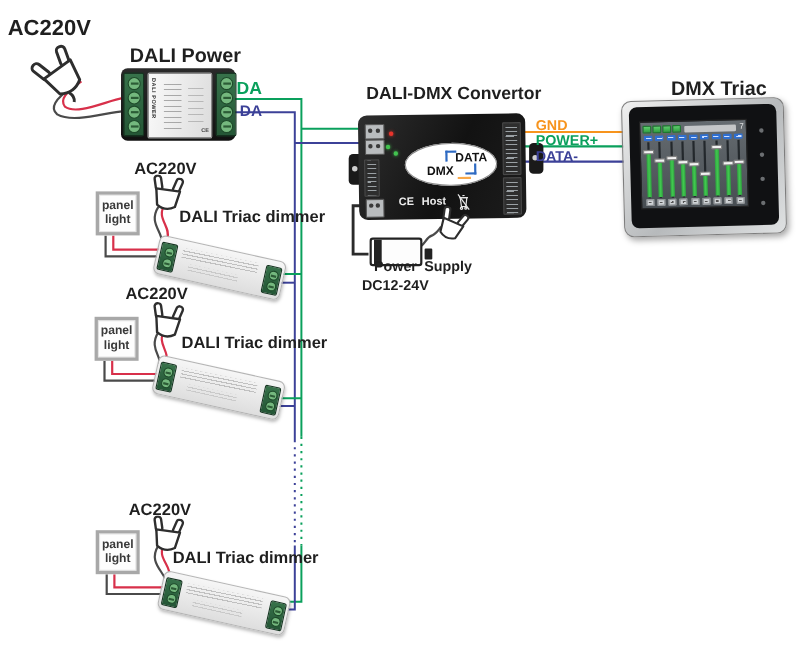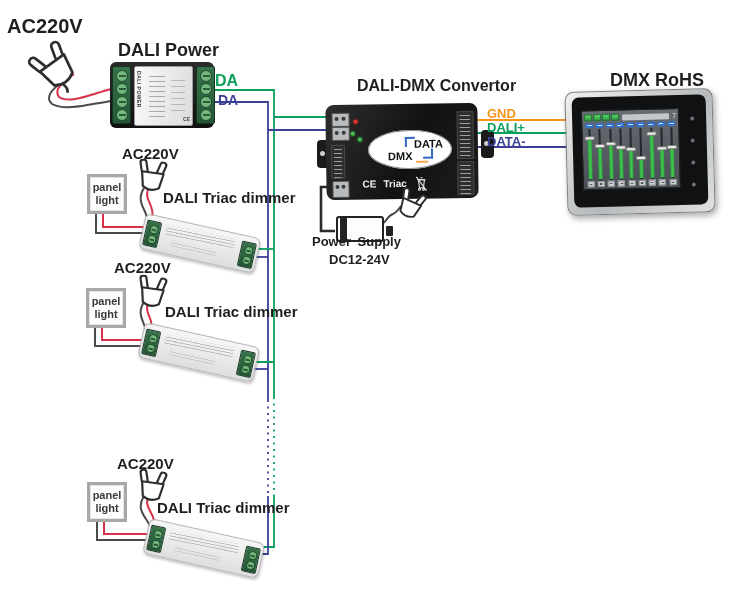--- a/index.html
+++ b/index.html
@@ -175,21 +175,21 @@
     <div class="term" style="left:86px;top:8px;width:17px;height:56px;">
       <span class="screw" style="left:3px;top:3px;width:10px;height:10px;"></span>
       <span class="screw" style="left:3px;top:16px;width:10px;height:10px;"></span>
       <span class="screw" style="left:3px;top:29px;width:10px;height:10px;"></span>
       <span class="screw" style="left:3px;top:42px;width:10px;height:10px;"></span>
     </div>
   </div>
   <div class="lbl c-green" style="left:215px;top:72px;font-size:16px;">DA</div>
   <div class="lbl c-navy" style="left:218px;top:92px;font-size:14px;">DA</div>
 
-  <div class="lbl" style="left:333px;top:77px;font-size:16px;margin-left:24px;">DALI-DMX Convertor</div>
+  <div class="lbl" style="left:333px;top:77px;font-size:16px;">DALI-DMX Convertor</div>
   <div class="conv dev abs">
     <div class="ear" style="left:0;top:37px;">
         <span class="hole"></span>
       </div>
     <div class="ear" style="left:164px;top:27px;">
         <span class="hole"></span>
       </div>
     <div class="body">
       <div class="mini" style="left:6px;top:8px;width:16px;height:12px;">
           <i style="left:2px;top:3px;"></i>
@@ -208,56 +208,56 @@
           <i style="left:8px;top:3px;"></i>
         </div>
       <div class="oval">
         <span class="brk tl"></span>
         <span class="dali">DATA</span>
         <span class="dmx">DMX</span>
         <span class="brk br"></span>
         <span class="tiny-orange"></span>
       </div>
       <span class="ce">CE</span>
-      <span class="rohs">Triac</span>
+      <span class="rohs">Host</span>
       <svg style="position:absolute;left:88px;top:72px;" width="14" height="16" viewBox="0 0 14 16">
         <g stroke="#e8e8e8" stroke-width="1.1" fill="none">
           <path d="M4 4 H10 L9 12 H5 Z"></path>
             <path d="M3 4 H11"></path>
             <path d="M6 2 H8"></path>
           <circle cx="5" cy="13.5" r="1"></circle>
             <circle cx="9" cy="13.5" r="1"></circle>
           <path d="M2 1 L12 15"></path>
         </g>
       </svg>
       <div class="strip" style="left:131px;top:8px;width:15px;height:46px;"></div>
       <div class="strip" style="left:131px;top:58px;width:15px;height:32px;"></div>
     </div>
   </div>
   <div class="lbl c-orange" style="left:487px;top:106px;font-size:13px;">GND</div>
-  <div class="lbl c-green" style="left:487px;top:120px;font-size:13px;">DALI+</div>
+  <div class="lbl c-green" style="left:487px;top:120px;font-size:13px;">POWER+</div>
   <div class="lbl c-navy" style="left:487px;top:134px;font-size:13px;">DATA-</div>
 
   <div class="ps dev abs">
     <div class="brick">
       <span class="cap"></span>
         <span class="noz"></span>
     </div>
   </div>
   <svg class="plug" style="left:392px;top:190px;transform:rotate(24deg);" width="36" height="34" viewBox="0 0 44 42">
     <g fill="#fff" stroke="#2e2e2e" stroke-width="2.4" stroke-linejoin="round">
       <rect x="8" y="1" width="6.5" height="15" rx="3" transform="rotate(-16 11 8)"></rect>
       <rect x="28" y="1" width="6.5" height="15" rx="3" transform="rotate(16 31 8)"></rect>
       <path d="M10 14 H34 L31 30 Q22 36 13 30 Z"></path>
     </g>
   </svg>
-  <div class="lbl" style="left:312px;top:234px;font-size:13px;word-spacing:3px;">Power Supply</div>
+  <div class="lbl" style="left:340px;top:234px;font-size:13px;word-spacing:3px;">Power Supply</div>
   <div class="lbl" style="left:329px;top:252px;font-size:13px;text-align:right;">DC12-24V</div>
 
-  <div class="lbl" style="left:610px;top:70px;font-size:18px;">DMX RoHS</div>
+  <div class="lbl" style="left:610px;top:70px;font-size:18px;">DMX Triac</div>
   <div class="host dev abs">
     <div class="frame"></div>
     <div class="bezel">
       <div class="screen">
         <div class="topbar">
           <span class="mbtn"></span>
           <span class="mbtn"></span>
           <span class="mbtn"></span>
           <span class="mbtn"></span>
           <span class="tbar"></span>

